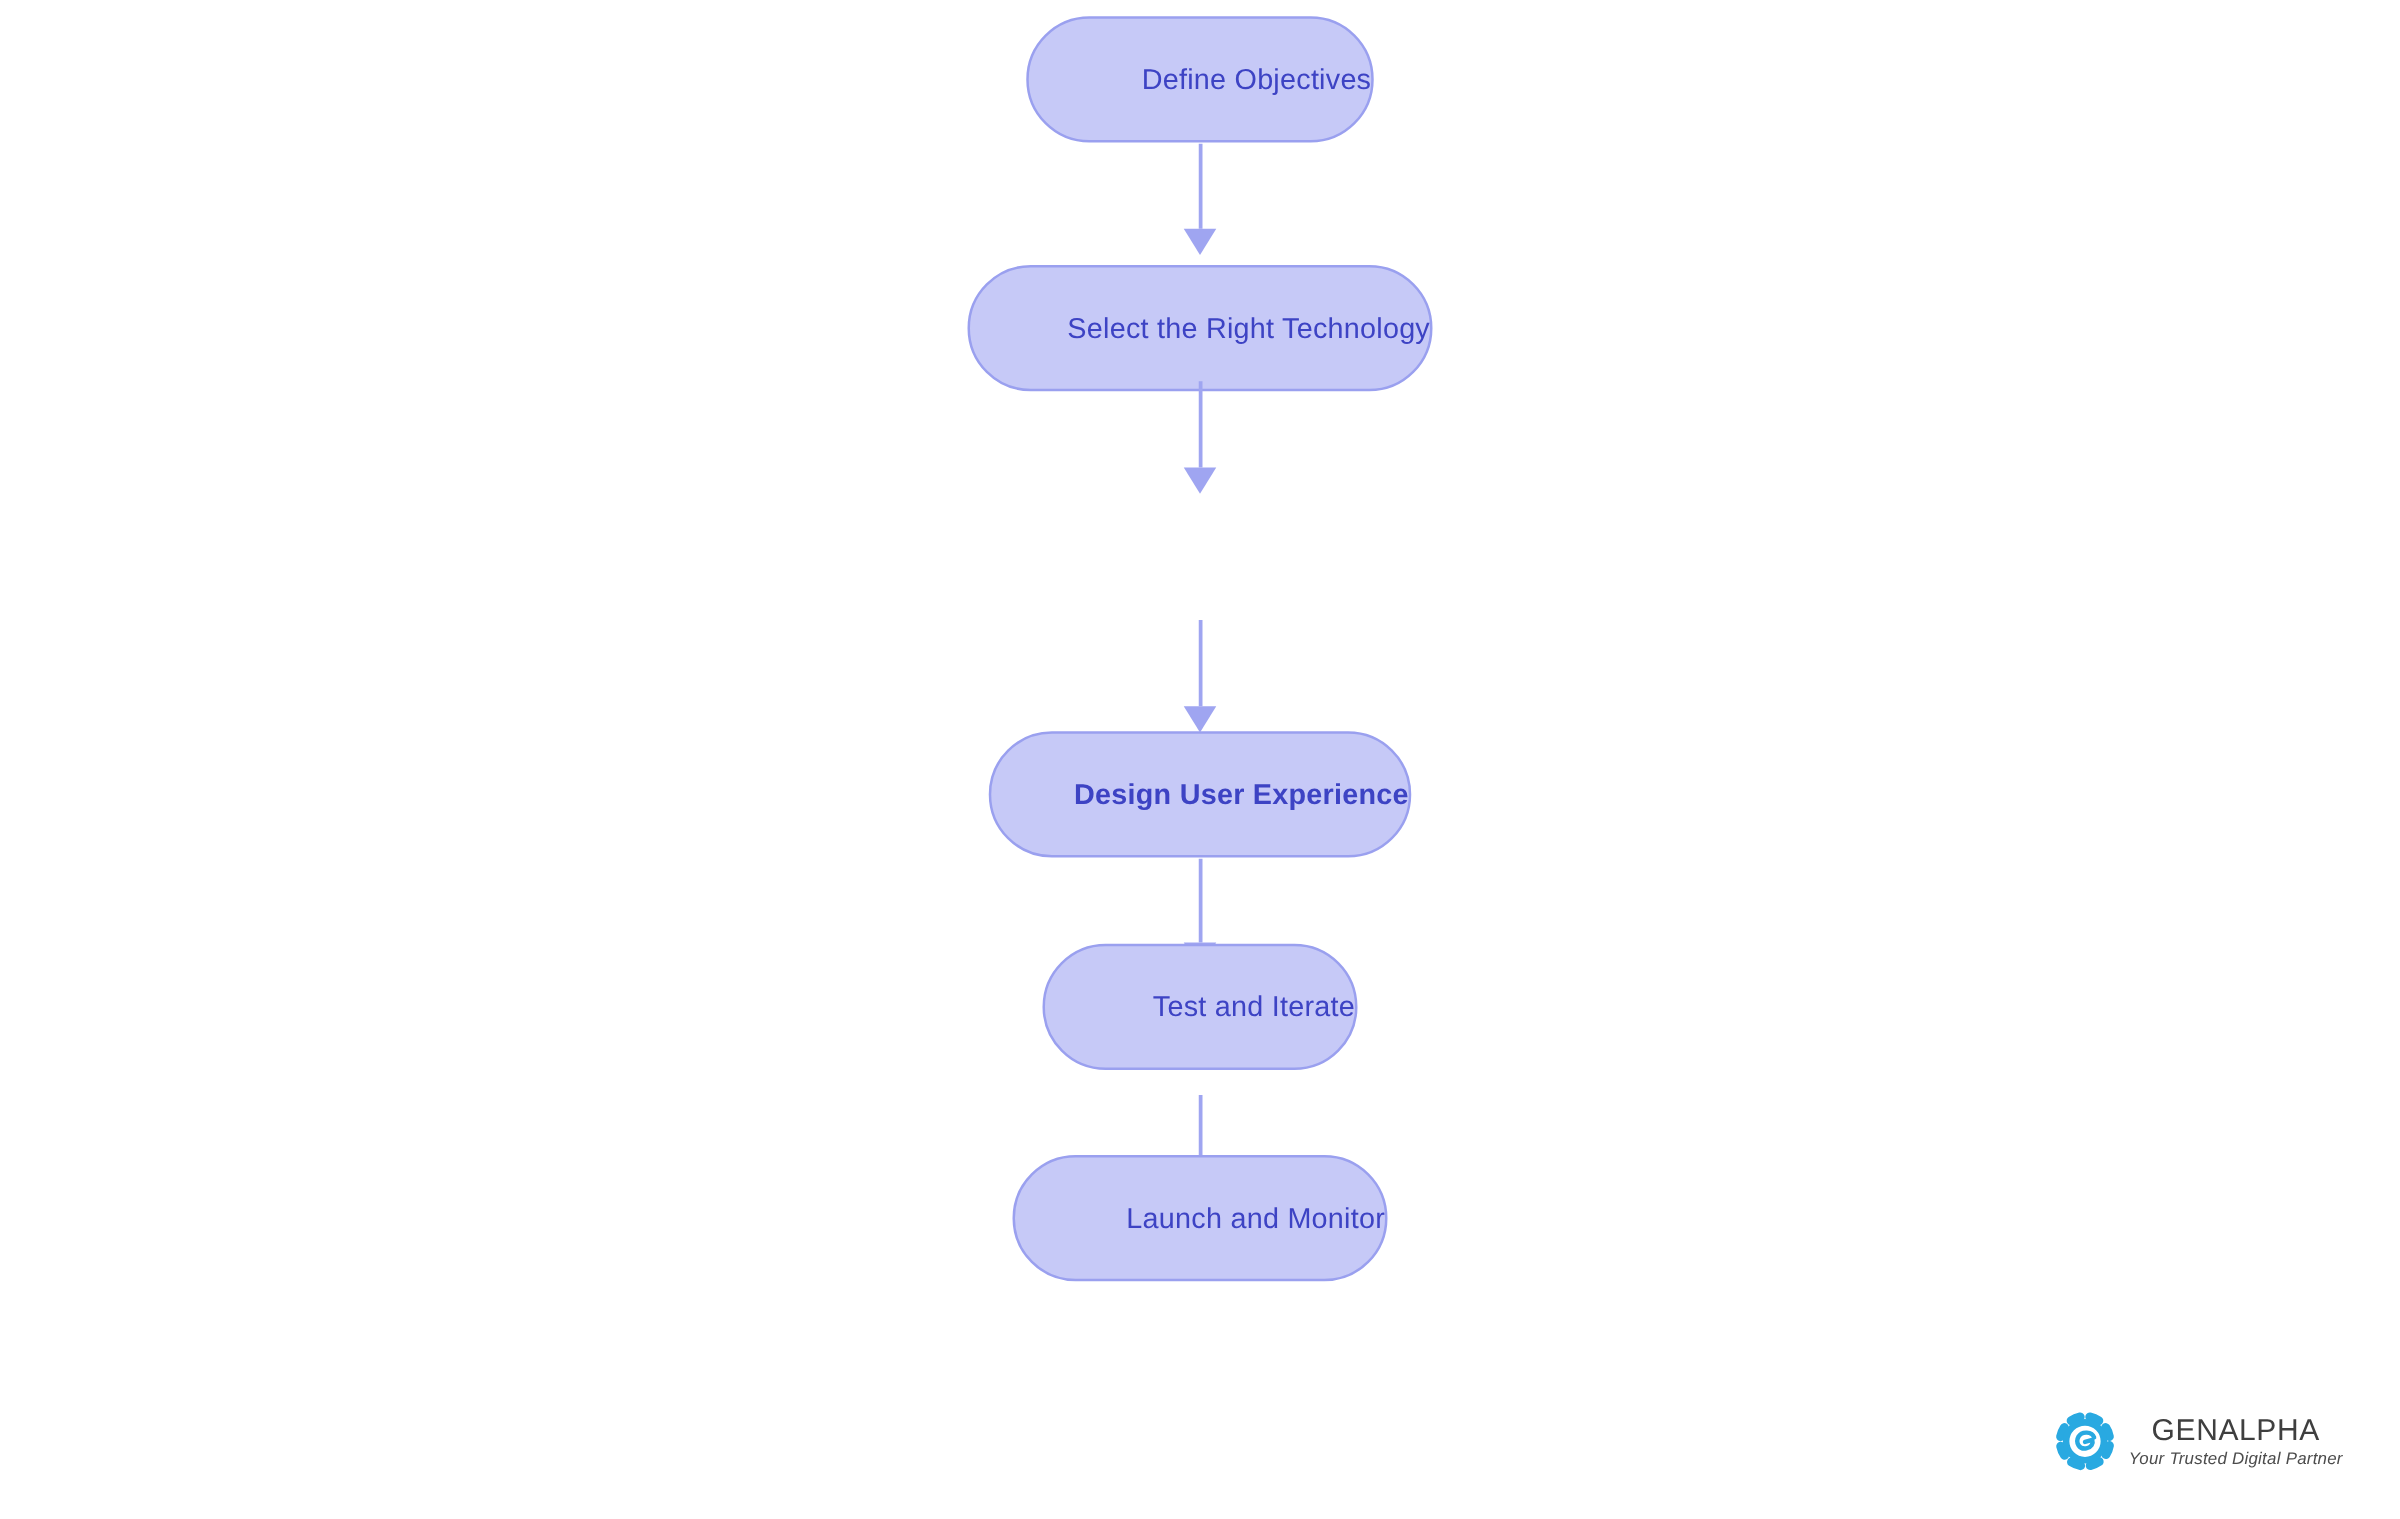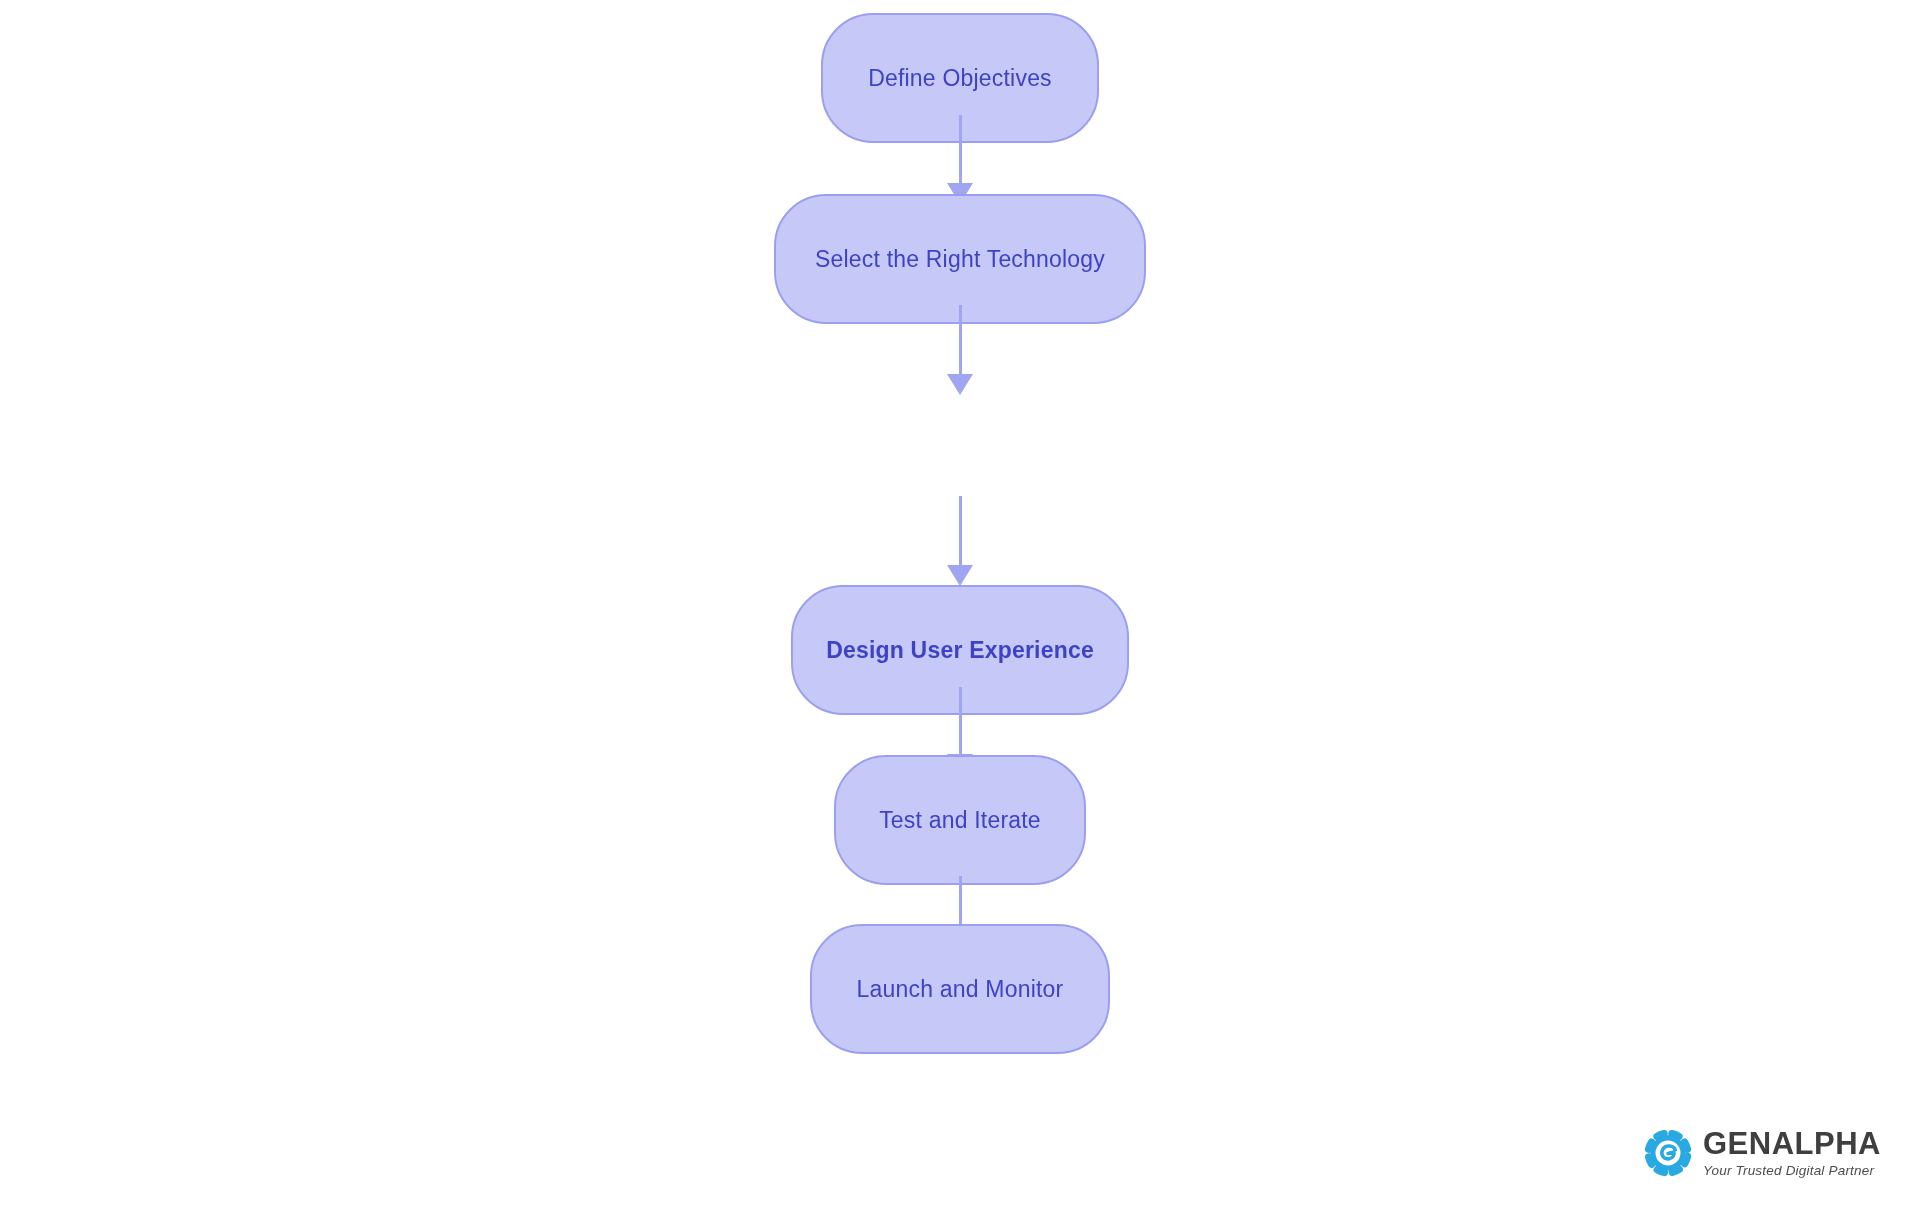--- a/index.html
+++ b/index.html
@@ -10,36 +10,36 @@
   }
   .stage {
     position: relative;
     width: 1920px;
     height: 1215px;
     background: var(--background, #ffffff);
     overflow: hidden;
   }
   .node {
     position: absolute;
-    height: 130px;
+    height: 101px;
     border-radius: 52px;
     background: var(--node_fill, #c6c9f7);
     border: 2px solid var(--node_border, #9aa0ef);
     box-sizing: border-box;
     display: flex;
     align-items: center;
-    justify-content: center;
+    justify-content: flex-end;
     color: var(--node_text, #3d43c4);
     font-size: 23px;
     font-weight: 500;
     letter-spacing: 0.2px;
     white-space: nowrap;
   }
   .n1 { left: 821px; top: 13px;  width: 278px; }
-  .n2 { left: 774px; top: 194px; width: 372px; }
+  .n2 { left: 774px; top: 212px; width: 372px; }
   .n3 { left: 819px; top: 394px; width: 282px; }
   .n4 { left: 791px; top: 585px; width: 338px; font-weight: bold; }
   .n5 { left: 834px; top: 755px; width: 252px; }
   .n6 { left: 810px; top: 924px; width: 300px; }
 
   .arrow {
     position: absolute;
     left: 947px;
     width: 26px;
     display: flex;
@@ -68,22 +68,22 @@
     position: absolute;
     left: 1643px;
     top: 1128px;
     display: flex;
     align-items: center;
     gap: 10px;
   }
   .logo svg { display: block; }
   .logo-text { display: flex; flex-direction: column; }
   .brand-name {
-    font-size: 31px;
-    font-weight: 700;
+    font-size: 24px;
+    font-weight: 400;
     color: var(--logo_text, #3f3f3f);
     letter-spacing: 0.5px;
     line-height: 1.05;
     text-align: center;
   }
   .brand-tagline {
     font-size: 13.5px;
     font-style: italic;
     font-weight: 500;
     color: #4c4c4c;

